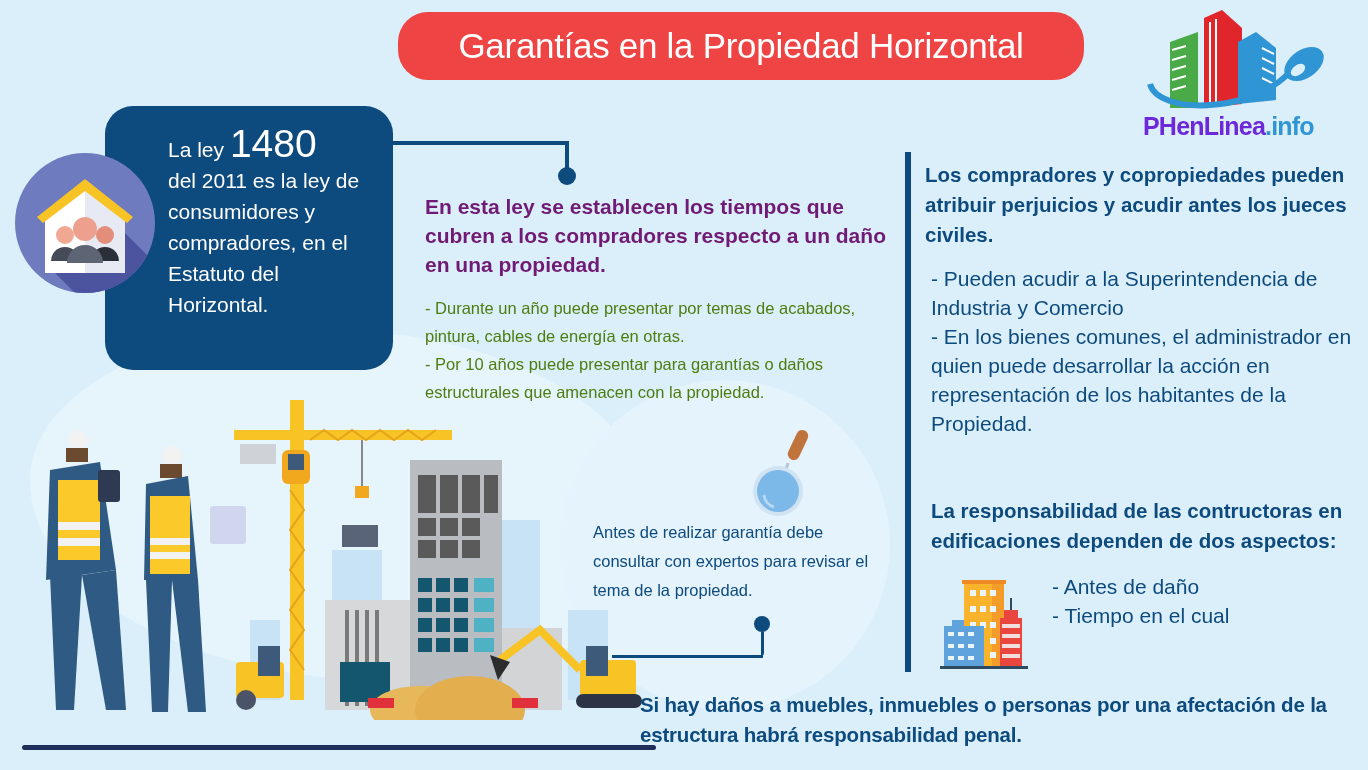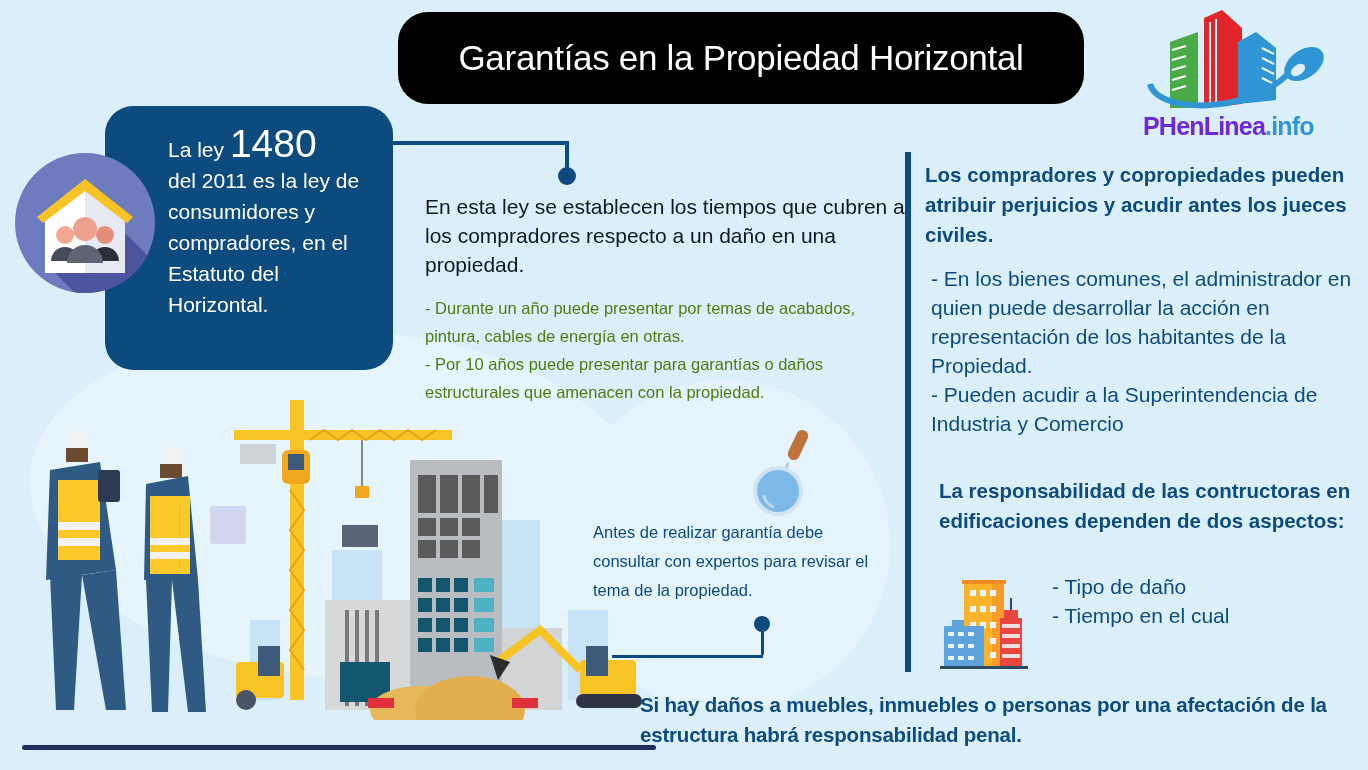--- a/index.html
+++ b/index.html
@@ -11,22 +11,22 @@
       position: relative;
     }
     .abs { position: absolute; }
 
     
     .blob1 { left: 30px; top: 330px; width: 620px; height: 350px; border-radius: 45% 55% 40% 60%; background: #e6f4fc; }
     .blob2 { left: 560px; top: 380px; width: 330px; height: 330px; border-radius: 50%; background: #e4f3fc; }
 
     
     .title-box {
-      left: 398px; top: 12px; width: 686px; height: 92px;
-      background: #000000; border-radius: 30px;
+      left: 398px; top: 12px; width: 686px; height: 68px;
+      background: #ef4444; border-radius: 30px;
       display: flex; align-items: center; justify-content: center;
       color: #fff; font-size: 35px; letter-spacing: -0.3px;
     }
 
     
     .logo { left: 1138px; top: 4px; width: 220px; height: 140px; }
     .logo-text {
       left: 1143px; top: 112px; font-size: 25px; font-weight: bold; letter-spacing: -0.8px;
     }
     .logo-text .g { color: #6d28d9; }
@@ -48,40 +48,40 @@
     }
 
     
     .conn-h { left: 393px; top: 141px; width: 176px; height: 4px; background: #0d4a7d; }
     .conn-v { left: 565px; top: 141px; width: 4px; height: 34px; background: #0d4a7d; }
     .conn-dot { left: 558px; top: 167px; width: 18px; height: 18px; border-radius: 50%; background: #0d4a7d; }
 
     
     .center-head {
       left: 425px; top: 192px; width: 480px;
-      font-size: 21px; font-weight: normal; line-height: 29px; color: #0f172a;
+      font-size: 21px; font-weight: bold; line-height: 29px; color: #701a75;
     }
     .center-list {
       left: 425px; top: 294px; width: 480px;
       font-size: 16.5px; line-height: 28px; color: #4d7c0f;
     }
 
     
     .vbar { left: 905px; top: 152px; width: 6px; height: 520px; background: #0d4a7d; }
     .right-head {
       left: 925px; top: 160px; width: 440px;
       font-size: 20.5px; font-weight: bold; line-height: 30px;
     }
     .right-list {
       left: 931px; top: 264px; width: 430px;
       font-size: 21px; line-height: 29px;
     }
     .resp-head {
-      left: 931px; top: 476px; width: 430px;
-      font-size: 20.5px; font-weight: bold; line-height: 30px; margin-left: 8px;
+      left: 931px; top: 496px; width: 430px;
+      font-size: 20.5px; font-weight: bold; line-height: 30px;
     }
     .aspects {
       left: 1052px; top: 572px; width: 300px;
       font-size: 21px; line-height: 29px;
     }
     .bldg-icon { left: 938px; top: 574px; width: 92px; height: 96px; }
 
     
     .magnifier { left: 748px; top: 425px; width: 70px; height: 95px; }
     .expert-note {
@@ -172,22 +172,22 @@
 
 <div class="abs center-head">En esta ley se establecen los tiempos que cubren a los compradores respecto a un daño en una propiedad.</div>
 <div class="abs center-list">
   <div>- Durante un año puede presentar por temas de acabados, pintura, cables de energía en otras.</div>
   <div>- Por 10 años puede presentar para garantías o daños estructurales que amenacen con la propiedad.</div>
 </div>
 
 <div class="abs vbar"></div>
 <div class="abs right-head">Los compradores y copropiedades pueden atribuir perjuicios y acudir antes los jueces civiles.</div>
 <div class="abs right-list">
+  <div>- Pueden acudir a la Superintendencia de Industria y Comercio</div>
   <div>- En los bienes comunes, el administrador en quien puede desarrollar la acción en representación de los habitantes de la Propiedad.</div>
-  <div>- Pueden acudir a la Superintendencia de Industria y Comercio</div>
 </div>
 <div class="abs resp-head">La responsabilidad de las contructoras en edificaciones dependen de dos aspectos:</div>
 <svg class="abs bldg-icon" viewBox="0 0 92 96">
   <rect x="24" y="6" width="44" height="4" fill="#f08a24"></rect>
   <rect x="26" y="10" width="40" height="82" fill="#fbb32b"></rect>
   <rect x="54" y="10" width="12" height="82" fill="#f49b2a"></rect>
   <g fill="#eaf4fb">
     <rect x="32" y="16" width="6" height="6"></rect>
       <rect x="42" y="16" width="6" height="6"></rect>
       <rect x="52" y="16" width="6" height="6"></rect>
@@ -218,21 +218,21 @@
     <rect x="10" y="70" width="6" height="4"></rect>
       <rect x="20" y="70" width="6" height="4"></rect>
       <rect x="30" y="70" width="6" height="4"></rect>
     <rect x="10" y="82" width="6" height="4"></rect>
       <rect x="20" y="82" width="6" height="4"></rect>
       <rect x="30" y="82" width="6" height="4"></rect>
   </g>
   <rect x="2" y="92" width="88" height="3" fill="#2d4a63"></rect>
 </svg>
 <div class="abs aspects">
-  <div>- Tipo de daño</div>
+  <div>- Antes de daño</div>
   <div>- Tiempo en el cual</div>
 </div>
 
 <svg class="abs magnifier" viewBox="0 0 70 95">
   <rect x="44" y="4" width="12" height="32" rx="6" transform="rotate(25 50 20)" fill="#c0733a"></rect>
   <line x1="40" y1="38" x2="36" y2="50" stroke="#b8c6d6" stroke-width="3"></line>
   <circle cx="30" cy="66" r="25" fill="#cfe3f3"></circle>
   <circle cx="30" cy="66" r="21" fill="#7cb8e8"></circle>
   <path d="M16,70 a14,14 0 0 0 10,12" stroke="#b6d8f3" stroke-width="3" fill="none"></path>
 </svg>

